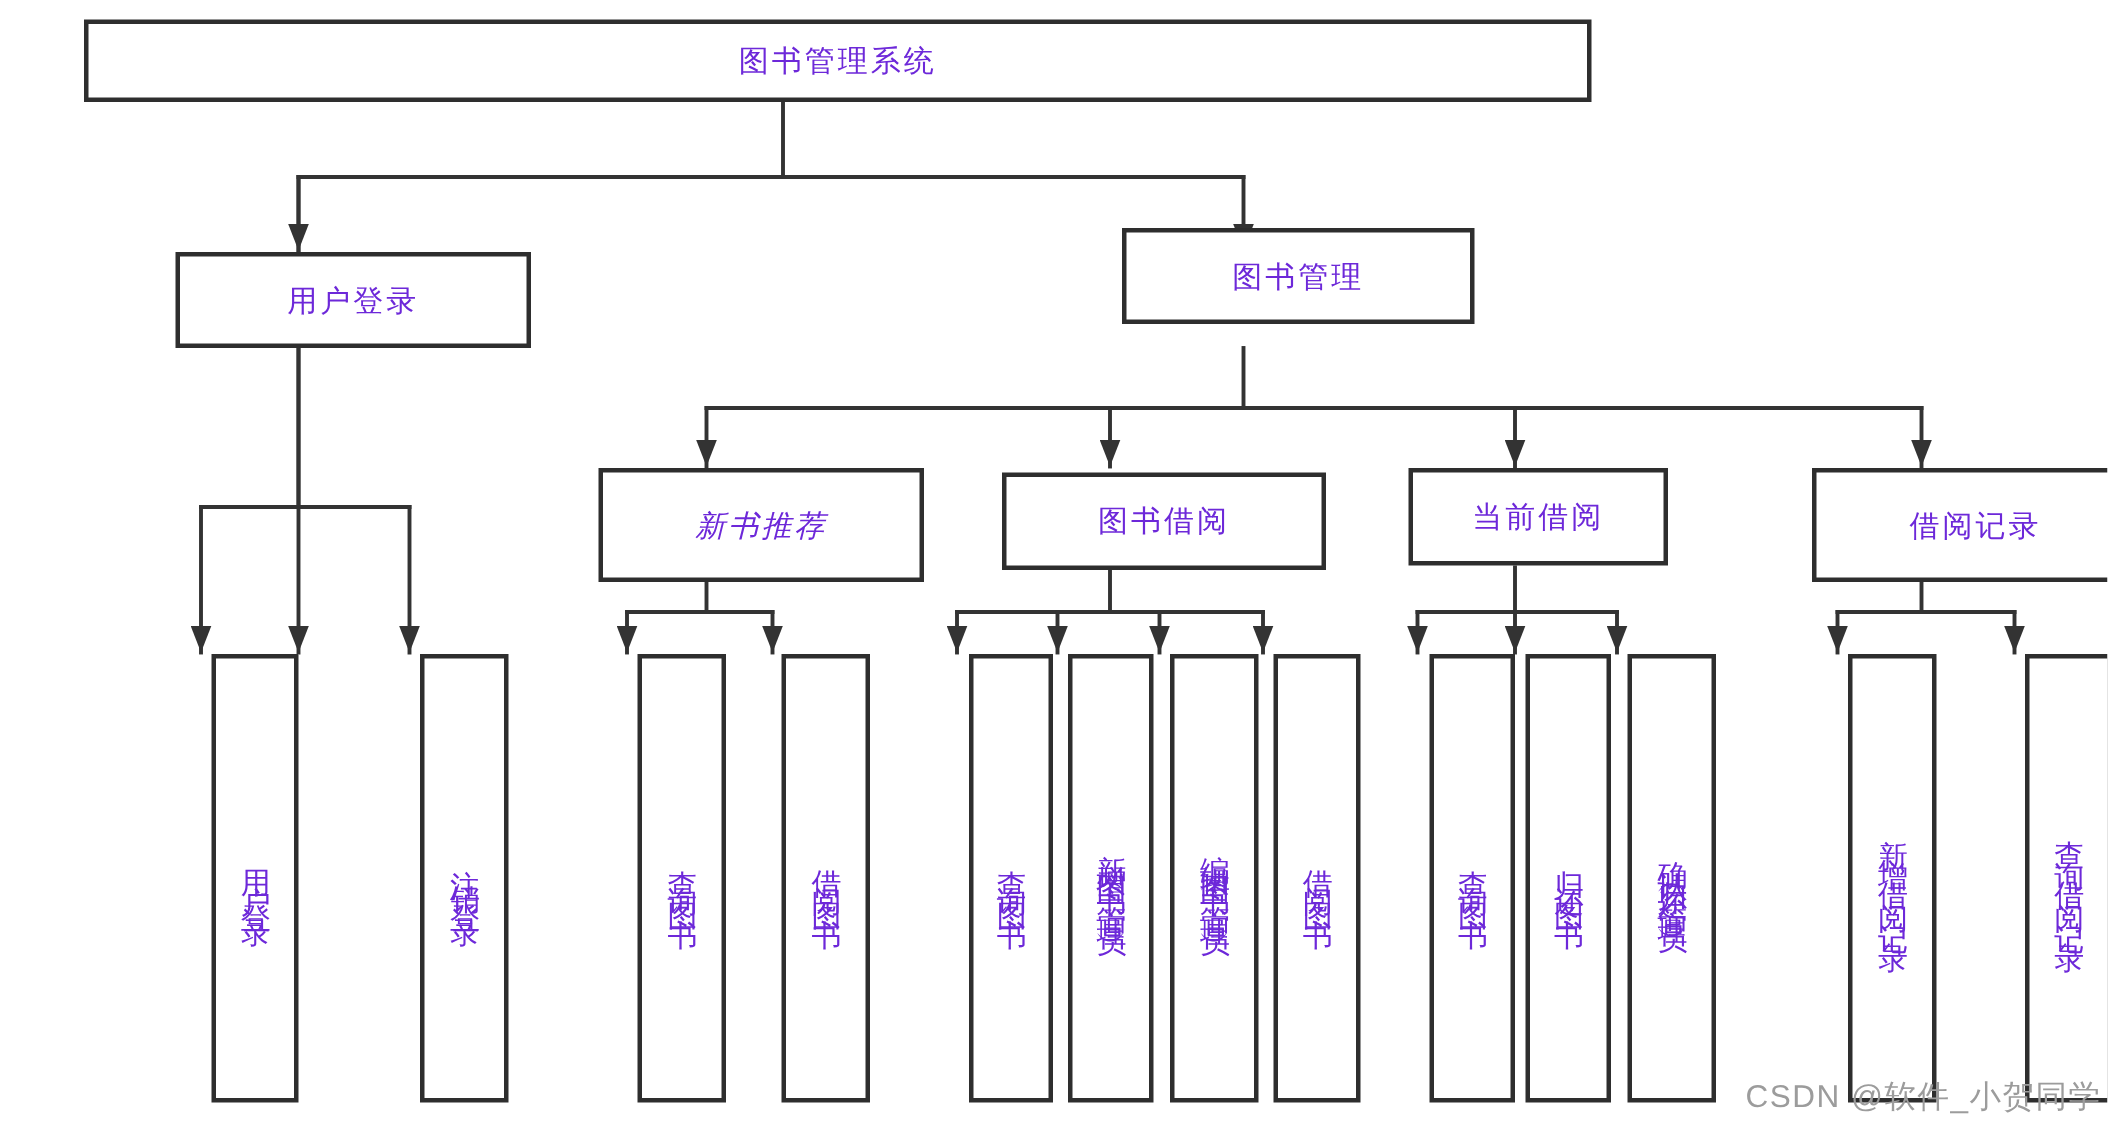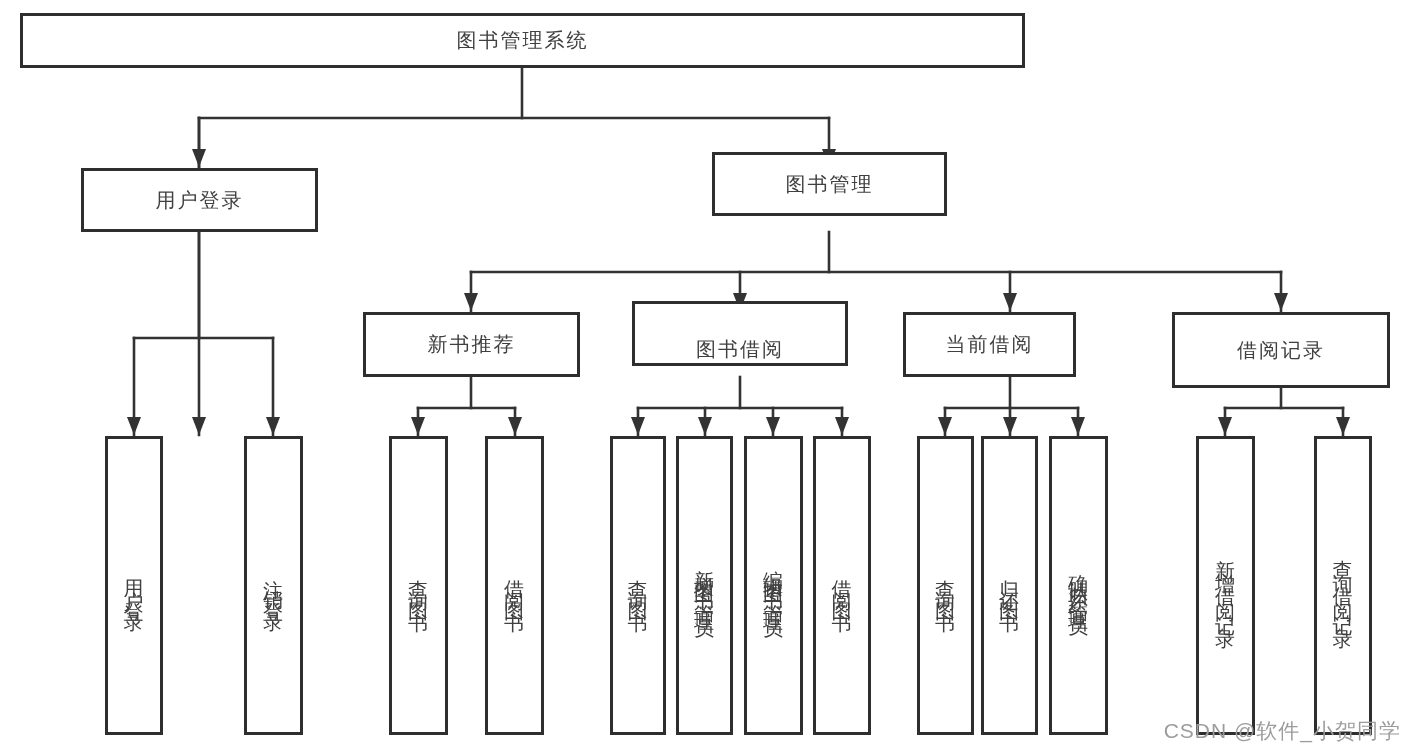--- a/index.html
+++ b/index.html
@@ -17,22 +17,23 @@
     width: 1405px; height: 747px;
   }
   .node {
     position: absolute;
     box-sizing: border-box;
     border: 3px solid #2e2e2e;
     background: #ffffff;
     display: flex;
     align-items: center;
     justify-content: center;
-    color: #404040;
+    color: #6d28d9;
     z-index: 2;
+    margin-left: 36px;
   }
   .node.h span {
     font-size: 20px;
     letter-spacing: 2px;
     white-space: nowrap;
   }
   .node.v span {
     writing-mode: vertical-rl;
     text-orientation: mixed;
     font-size: 20px;
@@ -125,24 +126,24 @@
     <span>图书管理系统</span>
   </div>
 
   <div class="node h" style="left:81px; top:168px; width:237px; height:64px;">
     <span>用户登录</span>
   </div>
   <div class="node h" style="left:712px; top:152px; width:235px; height:64px;">
     <span>图书管理</span>
   </div>
 
-  <div class="node h" style="left:363px; top:312px; width:217px; height:65px;">
+  <div class="node h" style="left:363px; top:312px; width:217px; height:76px;font-style:italic;">
     <span>新书推荐</span>
   </div>
-  <div class="node h" style="left:632px; top:301px; width:216px; height:65px;align-items:flex-end;">
+  <div class="node h" style="left:632px; top:315px; width:216px; height:65px;">
     <span>图书借阅</span>
   </div>
   <div class="node h" style="left:903px; top:312px; width:173px; height:65px;">
     <span>当前借阅</span>
   </div>
   <div class="node h" style="left:1172px; top:312px; width:218px; height:76px;justify-content:center;">
     <span>借阅记录</span>
   </div>
 
   <div class="node v" style="left:105px; top:436px; width:58px; height:299px;">

